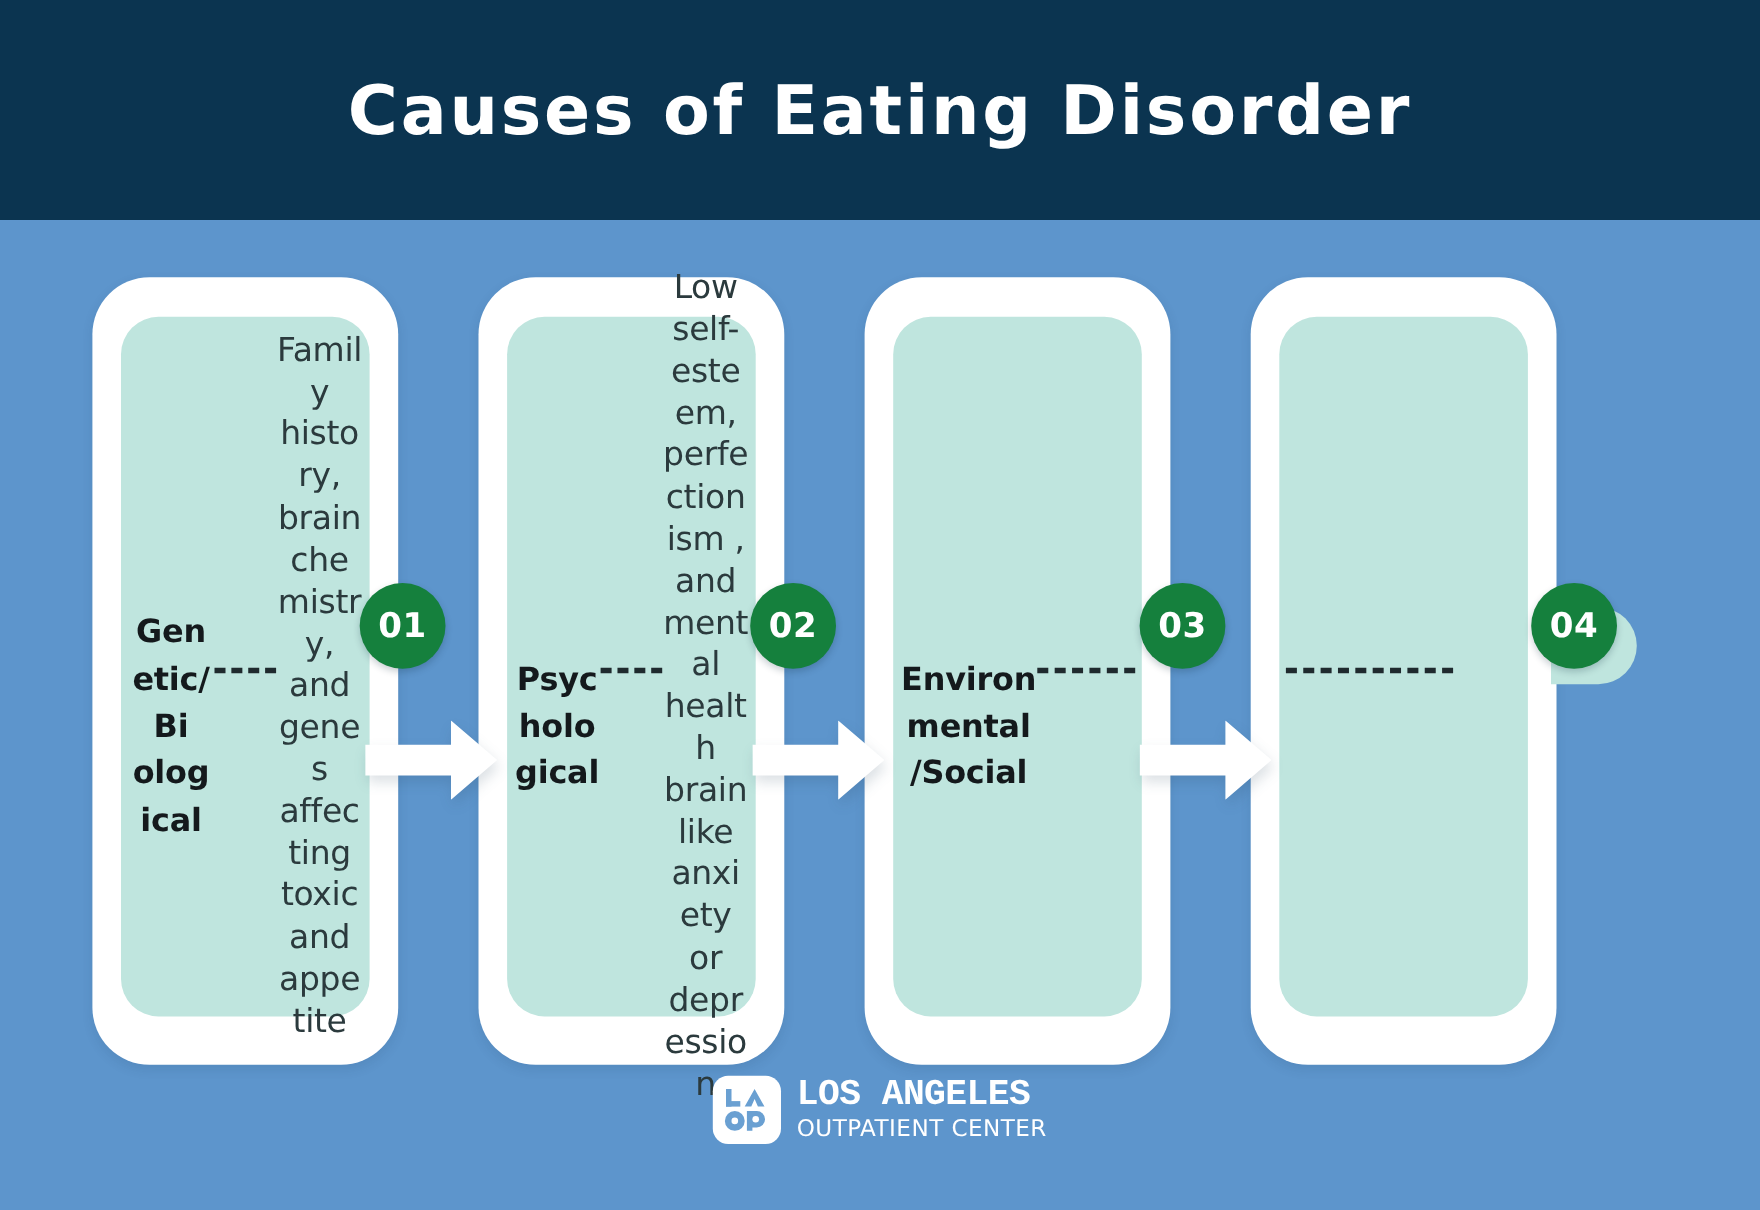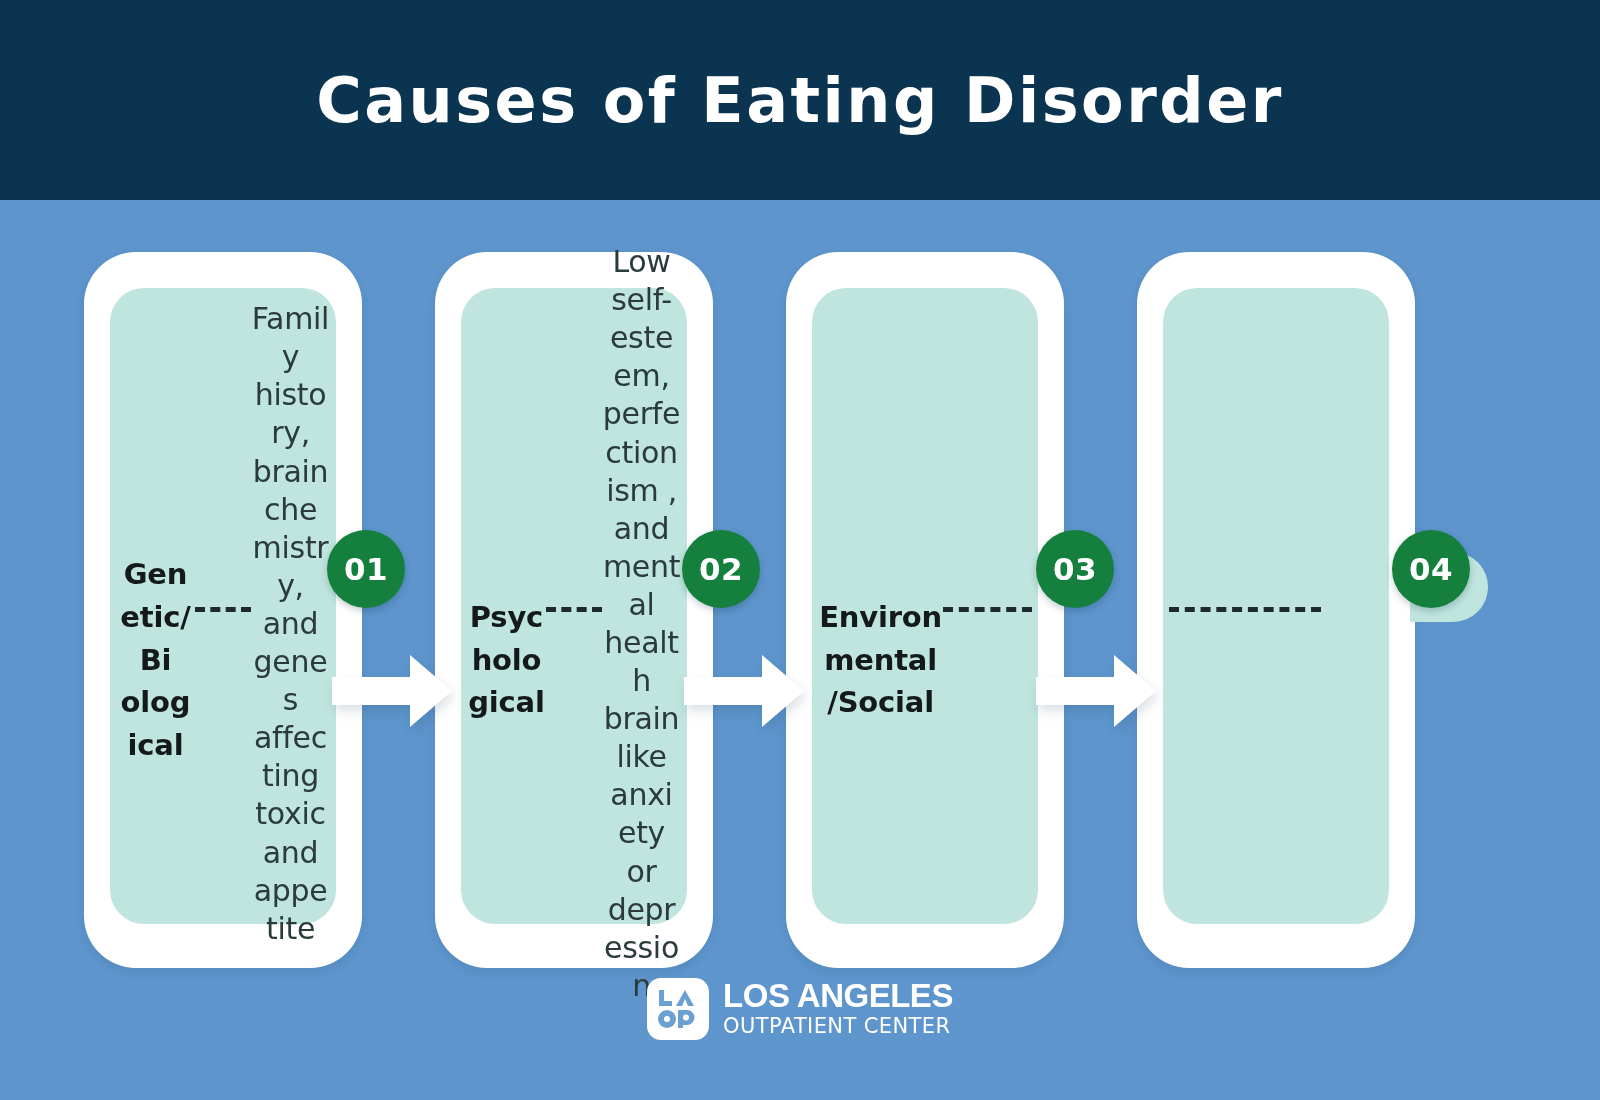--- a/index.html
+++ b/index.html
@@ -180,21 +180,21 @@
     justify-content: center;
     gap: 1px;
   }
   .logo-wordmark {
     display: flex;
     flex-direction: column;
     justify-content: center;
   }
   .logo-line1 {
     color: #FFFFFF;
-    font-family: Liberation Sans, sans-serif;
+    font-family: Liberation Mono, monospace;
     font-size: 33px;
     font-weight: bold;
     letter-spacing: -0.5px;
     line-height: 1.05;
   }
   .logo-line2 {
     color: #FFFFFF;
     font-family: "DejaVu Sans", sans-serif;
     font-size: 21px;
     font-weight: normal;

